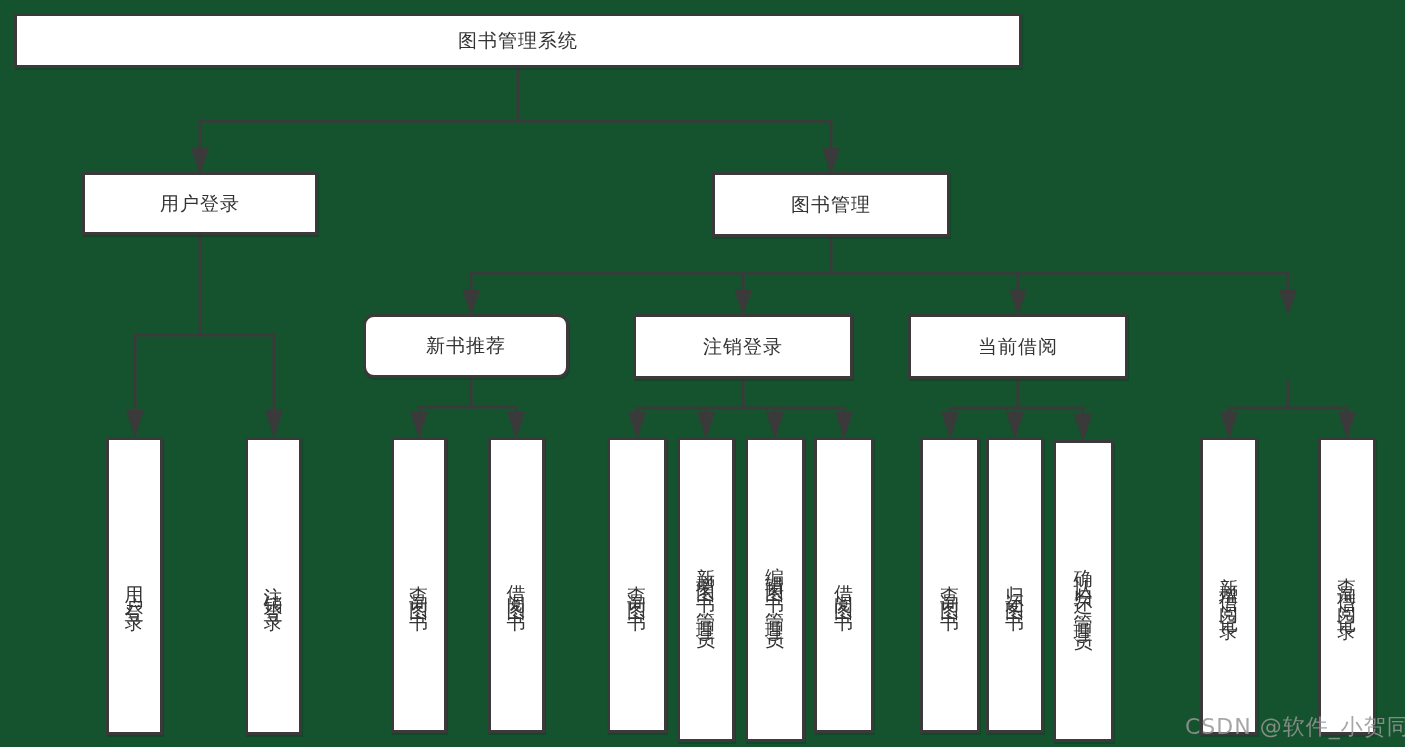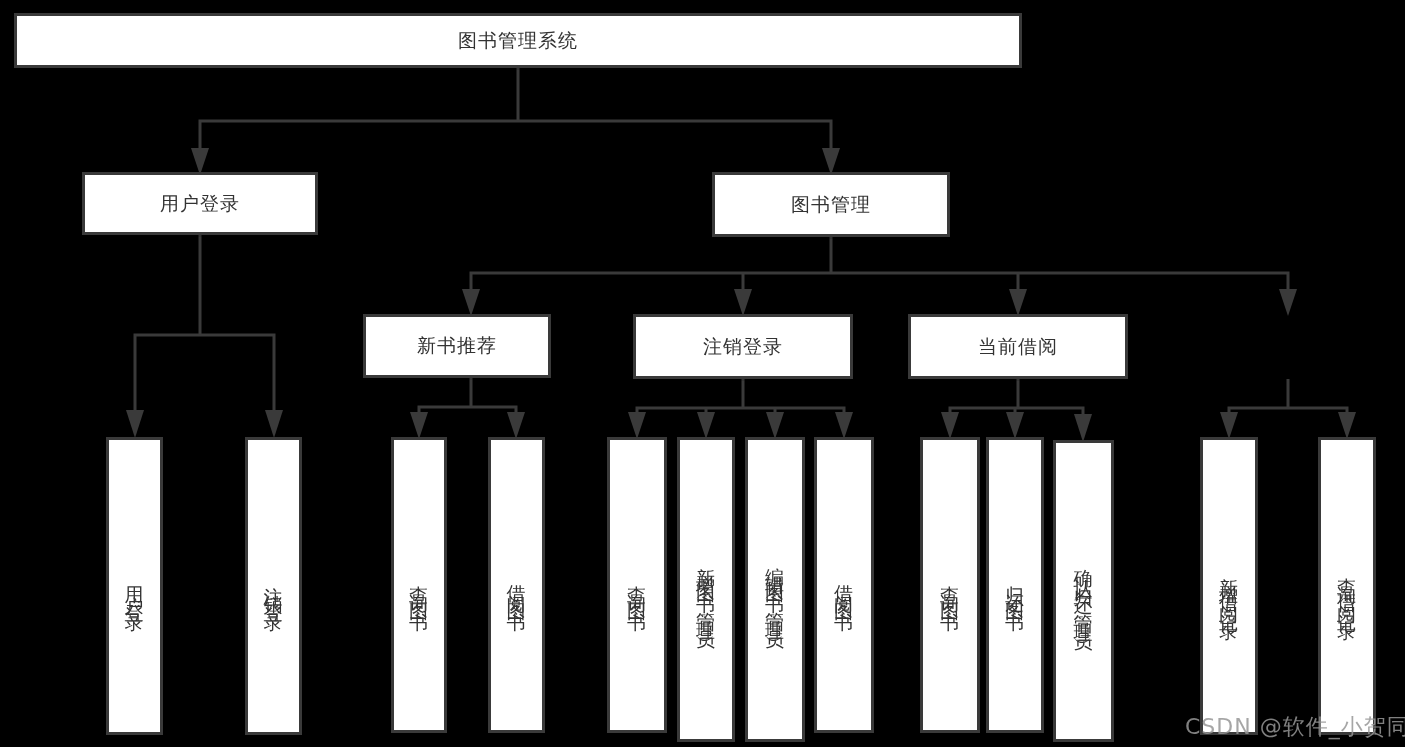--- a/index.html
+++ b/index.html
@@ -1,19 +1,19 @@
 <!DOCTYPE html>
 <html><head>
 <meta charset="utf-8">
 <style>
   html,body{margin:0;padding:0;background:#ffffff;}
   .canvas{
     position:relative;
     width:1405px;height:747px;
-    background:#000000;
+    background:#14532d;
     font-family:"DejaVu Sans",sans-serif;
     overflow:hidden;
   }
   .wires{position:absolute;left:0;top:0;z-index:1;}
   .node{
     position:absolute;
     box-sizing:border-box;
     background:#ffffff;
     border:3px solid #3a3a3a;
     color:#333333;
@@ -82,21 +82,21 @@
       <polygon points="1220,412 1238,412 1229,439"></polygon>
       <polygon points="1338,412 1356,412 1347,439"></polygon>
     </g>
   </svg>
 
   <div class="node hbox" style="left:14px;top:13px;width:1008px;height:55px;">图书管理系统</div>
 
   <div class="node hbox" style="left:82px;top:172px;width:236px;height:63px;">用户登录</div>
   <div class="node hbox" style="left:712px;top:172px;width:238px;height:65px;">图书管理</div>
 
-  <div class="node hbox" style="left:363px;top:314px;width:188px;height:64px;">新书推荐</div>
+  <div class="node hbox" style="left:363px;top:314px;width:206px;height:64px;border-radius:11px;">新书推荐</div>
   <div class="node hbox" style="left:633px;top:314px;width:220px;height:65px;">注销登录</div>
   <div class="node hbox" style="left:908px;top:314px;width:220px;height:65px;">当前借阅</div>
 
   <div class="node vbox" style="left:106px;top:437px;width:57px;height:298px;">用户登录</div>
   <div class="node vbox" style="left:245px;top:437px;width:57px;height:298px;">注销登录</div>
 
   <div class="node vbox" style="left:391px;top:437px;width:56px;height:296px;">查询图书</div>
   <div class="node vbox" style="left:488px;top:437px;width:57px;height:296px;">借阅图书</div>
 
   <div class="node vbox" style="left:607px;top:437px;width:60px;height:296px;">查询图书</div>

